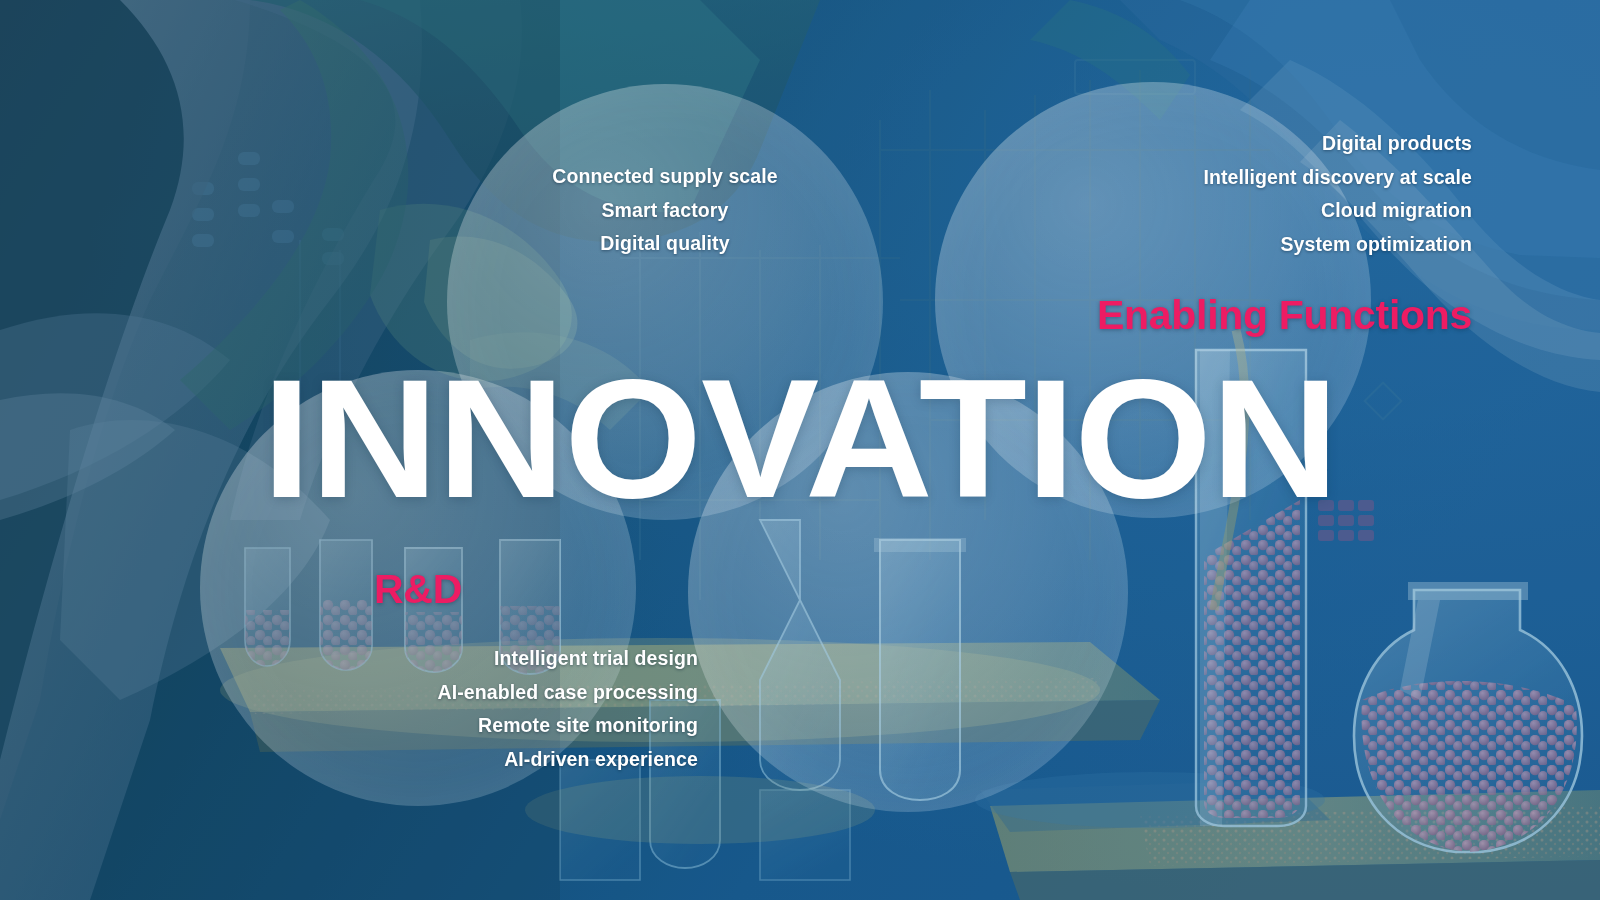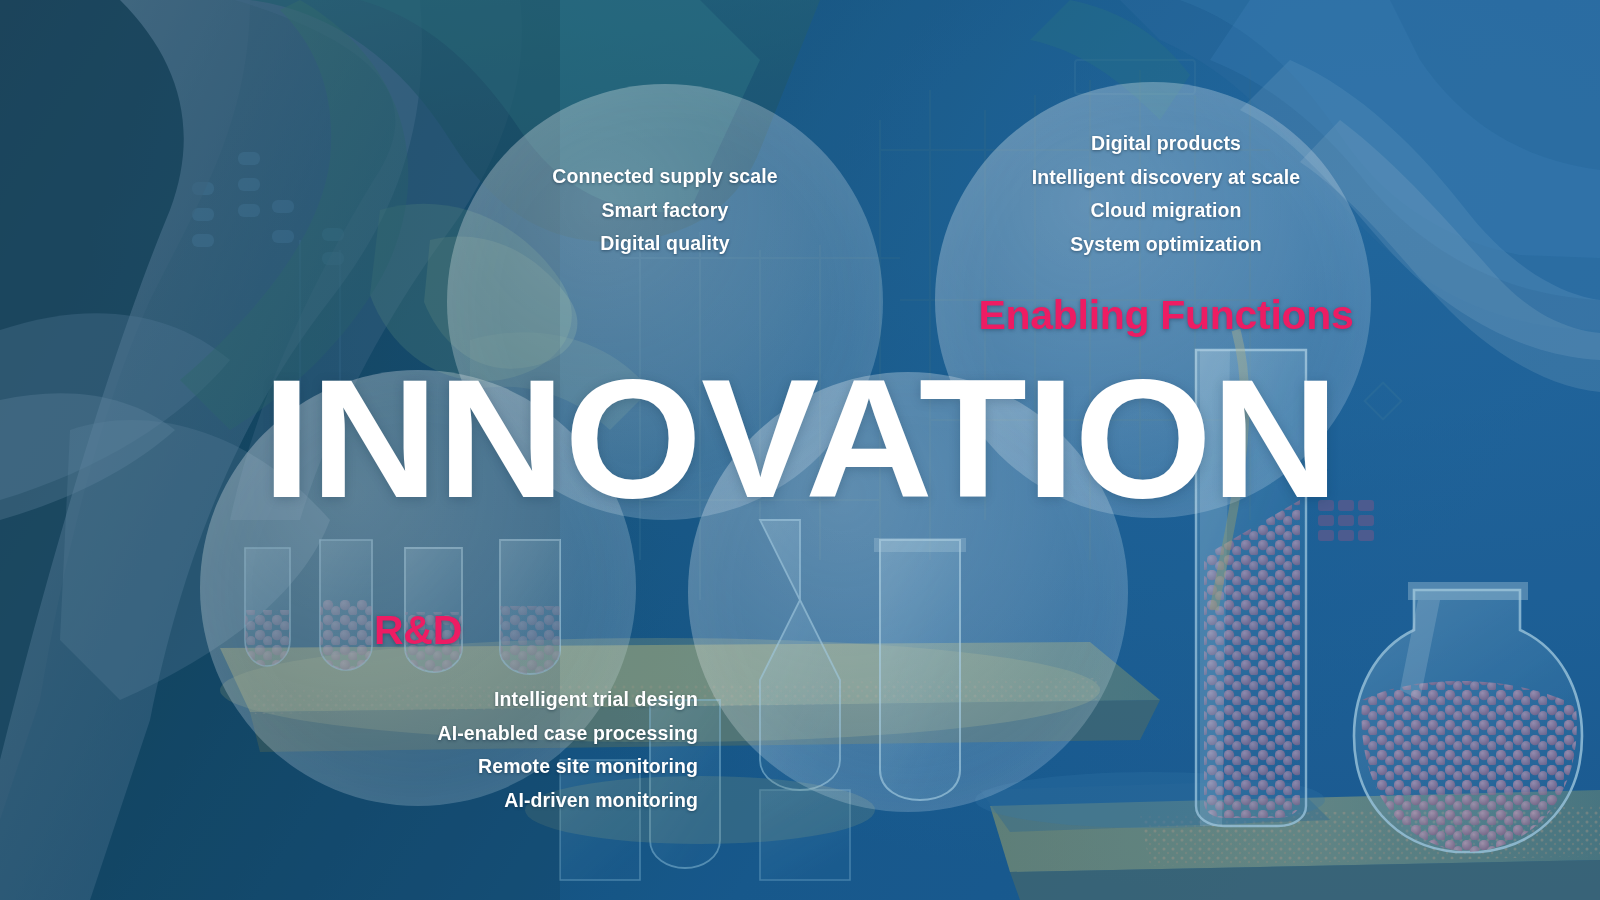--- a/index.html
+++ b/index.html
@@ -44,28 +44,27 @@
     text-shadow:0 1px 3px rgba(5,25,45,0.45);
   }
   .grp .title {
     color:#ED1C63;
     font-weight:bold;
     font-size:41px;
     line-height:52px;
     letter-spacing:-0.3px;
     white-space:nowrap;
     text-shadow:0 1px 4px rgba(5,25,45,0.35);
-    margin-top:41px;
   }
 
   
   .g-supply   { left:385px;  top:160px; }
   .g-supply   .title { margin-top:23px; }
 
-  .g-enabling { left:886px;  top:127px; }
+  .g-enabling { left:912px;  top:127px;text-align:right; }
   .g-enabling .title { margin-top:28px; }
 
   .g-rd       { left:138px;  top:563px; }
   .g-rd       .items { margin-top:27px;align-items:flex-end; }
 
   .g-comm     { left:625px;  top:563px; }
   .g-comm     .items { margin-top:27px; }
 
   
   #headline {
@@ -277,18 +276,18 @@
     </div>
     <div class="title">Enabling Functions</div>
   </div>
 
   <div class="grp g-rd">
     <div class="title">R&amp;D</div>
     <div class="items">
       <div class="item">Intelligent trial design</div>
       <div class="item">AI-enabled case processing</div>
       <div class="item">Remote site monitoring</div>
-      <div class="item">AI-driven monitoring</div>
+      <div class="item">AI-driven experience</div>
     </div>
   </div>
 
 
 </div>
 
 </body></html>

